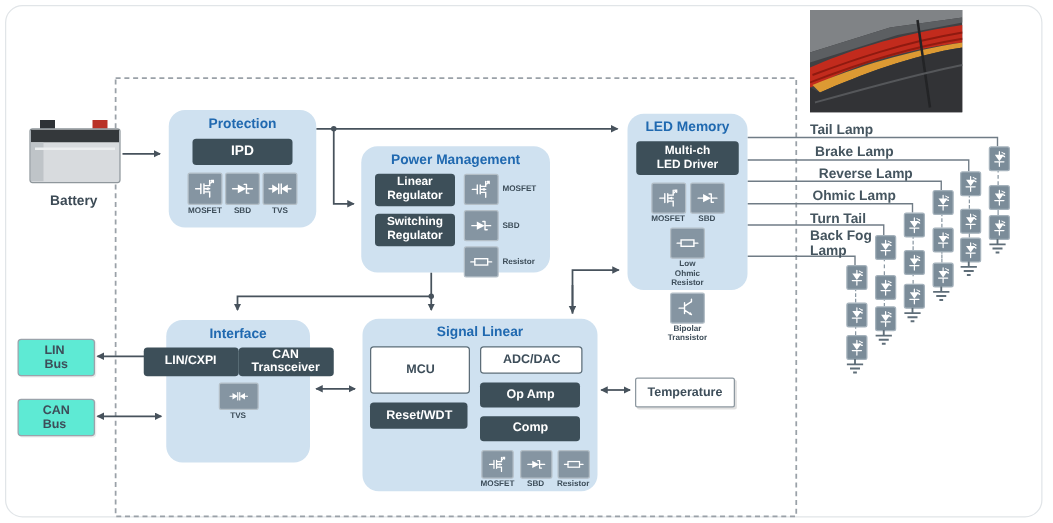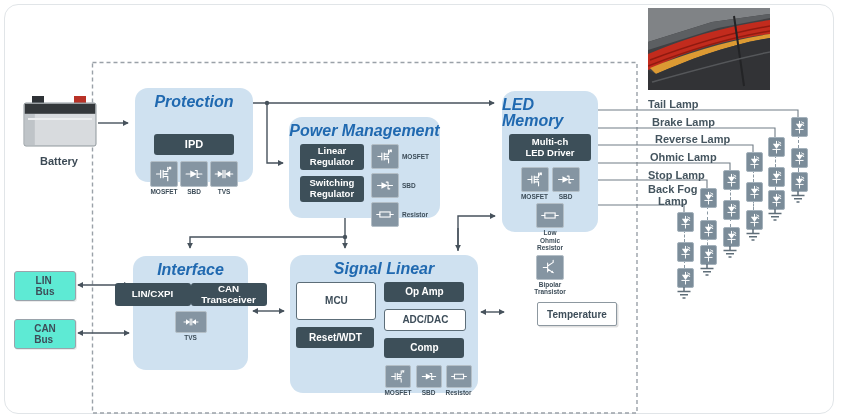--- a/index.html
+++ b/index.html
@@ -5,40 +5,40 @@
   html,body{margin:0;padding:0;background:#ffffff;}
   #canvas{
     position:relative;width:842px;height:418px;overflow:hidden;
     font-family:"Liberation Sans",sans-serif;background:#ffffff;
   }
   .panel-border{position:absolute;left:4px;top:4px;width:828px;height:408px;
     border:1px solid #e1e5e8;border-radius:14px;pointer-events:none;}
   svg.overlay{position:absolute;left:0;top:0;z-index:1;}
   .block{position:absolute;background:#cfe1f0;border-radius:13px;z-index:2;
     display:flex;flex-direction:column;align-items:center;}
-  .block-title{font-size:16px;font-weight:bold;color:#2069b0;margin-top:6px;line-height:1;font-style:italic;}
+  .block-title{font-size:11px;font-weight:bold;color:#2069b0;margin-top:6px;line-height:1;}
   .chip{background:#3d4f59;color:#ffffff;border-radius:3px;display:flex;align-items:center;
     justify-content:center;text-align:center;font-weight:bold;white-space:pre-line;line-height:1.12;}
   .chip.white{background:#ffffff;color:#3d4d59;border:1.5px solid #5c6d78;}
   .icon-cell{display:flex;flex-direction:column;align-items:center;}
   .icon-cell.side{flex-direction:row;align-items:center;}
   .icon-box{background:#8595a2;border:1px solid #b4bfc7;border-radius:2px;
     display:flex;align-items:center;justify-content:center;}
   .icon-label{font-size:6.5px;font-weight:bold;color:#3d4d59;margin-top:1px;
     text-align:center;line-height:1.15;white-space:pre-line;}
   .icon-cell.side .icon-label{margin-top:0;margin-left:3px;text-align:left;}
   .busbox{position:absolute;width:60px;height:28px;background:#5eead4;border:1.5px solid #9aa3ab;
     border-radius:3px;display:flex;align-items:center;justify-content:center;text-align:left;
     font-size:10px;font-weight:bold;color:#3d4d59;white-space:pre-line;line-height:1.1;z-index:2;
     box-shadow:1px 1px 0 rgba(0,0,0,0.08);}
-  .tempbox{position:absolute;left:537px;top:302px;width:78px;height:22px;background:#fff;
+  .tempbox{position:absolute;left:508px;top:302px;width:78px;height:22px;background:#fff;
     border:1.5px solid #8d98a0;border-radius:2px;display:flex;align-items:center;justify-content:center;
     font-size:10px;font-weight:bold;color:#3d4d59;z-index:2;box-shadow:1.5px 1.5px 0 rgba(0,0,0,0.12);}
   .lamp-label{position:absolute;font-size:11px;font-weight:bold;color:#45555f;
-    line-height:1.1;white-space:pre-line;z-index:2;text-align:center;}
+    line-height:1.1;white-space:pre-line;z-index:2;}
   .led-box{position:absolute;width:15px;height:18px;background:#7b8c99;border:1px solid #a5b2bc;
     border-radius:2px;display:flex;align-items:center;justify-content:center;z-index:2;}
   .led-dash{position:absolute;width:0;border-left:1.5px dashed #8a98a3;z-index:1;}
   .ground{position:absolute;z-index:2;}
   .battery-label{position:absolute;left:18px;top:155px;width:82px;text-align:center;
     font-size:11px;font-weight:bold;color:#3c4a55;z-index:2;}
   .illus{position:absolute;z-index:3;}
 </style>
 </head>
 <body>
@@ -101,21 +101,21 @@
     <path d="M0,58 C36,44 78,30 122,23" stroke="#921b10" stroke-width="1.5" fill="none"></path>
     <path d="M2,60 C36,46 80,32 122,26 L122,30 C82,36 40,52 8,66 Z" fill="#dc9a33"></path>
     <path d="M0,62 L8,66 C40,52 82,36 122,30 L122,82 L0,82 Z" fill="#323336"></path>
     <path d="M86,8 L96,78" stroke="#232426" stroke-width="2" fill="none"></path>
     <path d="M4,74 C40,64 90,50 122,44" stroke="#55575a" stroke-width="1.5" fill="none"></path>
   </svg>
 
   <div class="block" style="left:135px;top:88px;width:118px;height:94px">
     <div class="block-title">Protection</div>
     <div style="display:flex;flex-direction:column;align-items:center">
-        <div class="chip" style="width: 80px; height: 21px; font-size: 11px; margin-top: 24px;">IPD</div>
+        <div class="chip" style="width: 80px; height: 21px; font-size: 11px; margin-top: 6px;">IPD</div>
       </div>
     <div style="display:flex;gap:2px;margin-top:6px">
         <div class="icon-cell">
           <div class="icon-box" style="width: 26px; height: 24px;">
             <svg width="22" height="20" viewBox="0 0 24 24" fill="none" stroke="#ffffff" stroke-width="1.4" stroke-linecap="round">
               <path d="M3 12h5M8 7.5v9M11 7.5v9M11 9h5.5V4M11 15h5.5v5M11 12h5.5"></path>
               <polygon points="12,12 15.4,10.4 15.4,13.6" fill="#fff" stroke="none"></polygon>
               <path d="M17.5 6.5l2.5-2.5M20 6V4h-2"></path>
             </svg>
           </div>
@@ -263,22 +263,22 @@
 
   <div class="block" style="left:290px;top:255px;width:188px;height:138px">
     <div class="block-title">Signal Linear</div>
     <div style="display:flex;margin-top:5px;align-items:flex-start">
       <div style="display:flex;flex-direction:column">
           <div class="chip white" style="width: 78px; margin-bottom: 7px; font-size: 10px; height: 36px;">MCU</div>
           <div class="chip" style="width: 78px; margin-bottom: 7px; font-size: 10px; height: 21px;">Reset/WDT</div>
         </div>
       <div style="display:flex;flex-direction:column;margin-left:8px">
         <div style="display:flex;flex-direction:column">
+            <div class="chip white" style="width: 80px; height: 20px; margin-bottom: 7px; font-size: 10px;">ADC/DAC</div>
             <div class="chip" style="width: 80px; height: 20px; margin-bottom: 7px; font-size: 10px;">Op Amp</div>
-            <div class="chip white" style="width: 80px; height: 20px; margin-bottom: 7px; font-size: 10px;">ADC/DAC</div>
             <div class="chip" style="width: 80px; height: 20px; margin-bottom: 7px; font-size: 10px;">Comp</div>
           </div>
         <div style="display:flex;gap:4px">
             <div class="icon-cell">
               <div class="icon-box" style="width: 24px; height: 21px;">
                 <svg width="20" height="17" viewBox="0 0 24 24" fill="none" stroke="#ffffff" stroke-width="1.4" stroke-linecap="round">
                   <path d="M3 12h5M8 7.5v9M11 7.5v9M11 9h5.5V4M11 15h5.5v5M11 12h5.5"></path>
                   <polygon points="12,12 15.4,10.4 15.4,13.6" fill="#fff" stroke="none"></polygon>
                   <path d="M17.5 6.5l2.5-2.5M20 6V4h-2"></path>
                 </svg>
@@ -454,21 +454,21 @@
           <polygon points="3.5,5.5 12.5,5.5 8,12" fill="#fff" stroke="none"></polygon>
           <path d="M3.5 12.5h9" stroke-width="1.2"></path>
           <path d="M10.5 3.2l2.6 1.5M10.5 6l2.6 1.5" stroke-width="1"></path>
           <polygon points="14,5.1 12.2,5 13.1,3.6" fill="#fff" stroke="none"></polygon>
           <polygon points="14,7.9 12.2,7.8 13.1,6.4" fill="#fff" stroke="none"></polygon>
         </svg>
       </div>
       <div class="ground" style="left: 722px; top: 246px;"><svg width="16" height="14" viewBox="0 0 16 14" fill="none" stroke="#5f6e79" stroke-width="1.5">
           <path d="M8 0v4.5M1.5 4.5h13M4 7.8h8M6.5 11h3"></path>
         </svg></div>
-      <div class="lamp-label" style="left: 648px; top: 169px;">Stop Lamp</div>
+      <div class="lamp-label" style="left: 648px; top: 169px;">Turn Tail</div>
       <div class="led-box" style="left: 699.5px; top: 188px;">
         <svg width="13" height="16" viewBox="0 0 16 19" fill="none" stroke="#ffffff" stroke-width="1.4" stroke-linecap="round">
           <path d="M8 2.5v3M8 13v4" stroke-width="1.2"></path>
           <polygon points="3.5,5.5 12.5,5.5 8,12" fill="#fff" stroke="none"></polygon>
           <path d="M3.5 12.5h9" stroke-width="1.2"></path>
           <path d="M10.5 3.2l2.6 1.5M10.5 6l2.6 1.5" stroke-width="1"></path>
           <polygon points="14,5.1 12.2,5 13.1,3.6" fill="#fff" stroke="none"></polygon>
           <polygon points="14,7.9 12.2,7.8 13.1,6.4" fill="#fff" stroke="none"></polygon>
         </svg>
       </div>

